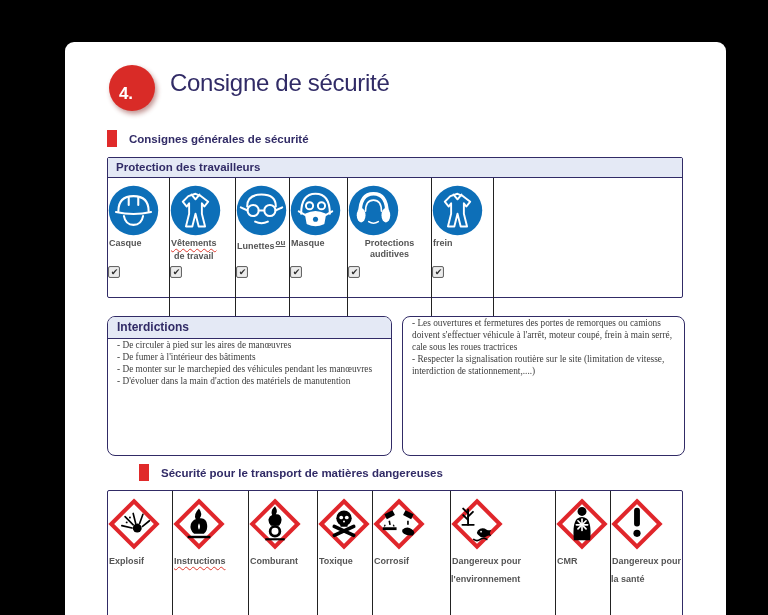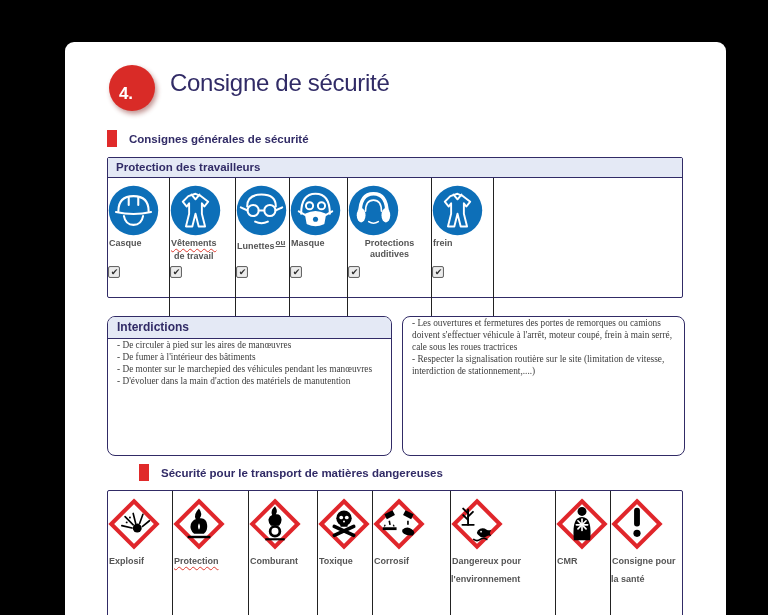--- a/index.html
+++ b/index.html
@@ -227,21 +227,21 @@
 
       <div class="pict-cell" style="width:76px">
         <div class="ghs-icon">
           <svg viewBox="0 0 64 64">
               <polygon points="32,4 60,32 32,60 4,32" fill="#fff" stroke="#e0262b" stroke-width="5"></polygon>
               <path d="M32 13 Q37 20 33 25 Q41 24 42 33 Q43 40 38 44 L26 44 Q20 39 22 32 Q24 27 28 26 Q25 20 32 13 Z" fill="#000"></path>
               <path d="M32 31 Q34.5 35 32 39 Q29.5 35 32 31 Z" fill="#fff"></path>
               <rect x="18" y="46.5" width="28" height="3" fill="#000"></rect>
             </svg>
         </div>
-        <div class="ghs-label-block"><span class="pict-label wavy">Protection</span></div>
+        <div class="ghs-label-block"><span class="pict-label wavy">Instructions</span></div>
       </div>
 
       <div class="pict-cell" style="width:69px">
         <div class="ghs-icon">
           <svg viewBox="0 0 64 64">
               <polygon points="32,4 60,32 32,60 4,32" fill="#fff" stroke="#e0262b" stroke-width="5"></polygon>
               <path d="M32 10 Q36 16 33 20 Q39 19 40 26 Q40.5 31 37 34 L27 34 Q23.5 31 24 26 Q25 22 28.5 21 Q26 15 32 10 Z" fill="#000"></path>
               <circle cx="32" cy="41" r="6" fill="none" stroke="#000" stroke-width="3.4"></circle>
               <rect x="20" y="49.5" width="24" height="2.6" fill="#000"></rect>
             </svg>
@@ -322,19 +322,19 @@
       </div>
 
       <div class="pict-cell no-sep" style="width:73px">
         <div class="ghs-icon">
           <svg viewBox="0 0 64 64">
               <polygon points="32,4 60,32 32,60 4,32" fill="#fff" stroke="#e0262b" stroke-width="5"></polygon>
               <rect x="28.4" y="12" width="7.2" height="23" rx="3.4" fill="#000"></rect>
               <circle cx="32" cy="43.5" r="4.4" fill="#000"></circle>
             </svg>
         </div>
-        <div class="ghs-label-block"><span class="pict-label">Consigne pour la santé</span></div>
+        <div class="ghs-label-block"><span class="pict-label">Dangereux pour la santé</span></div>
       </div>
 
     </div>
   </div>
 
 </div>
 
 </body></html>

